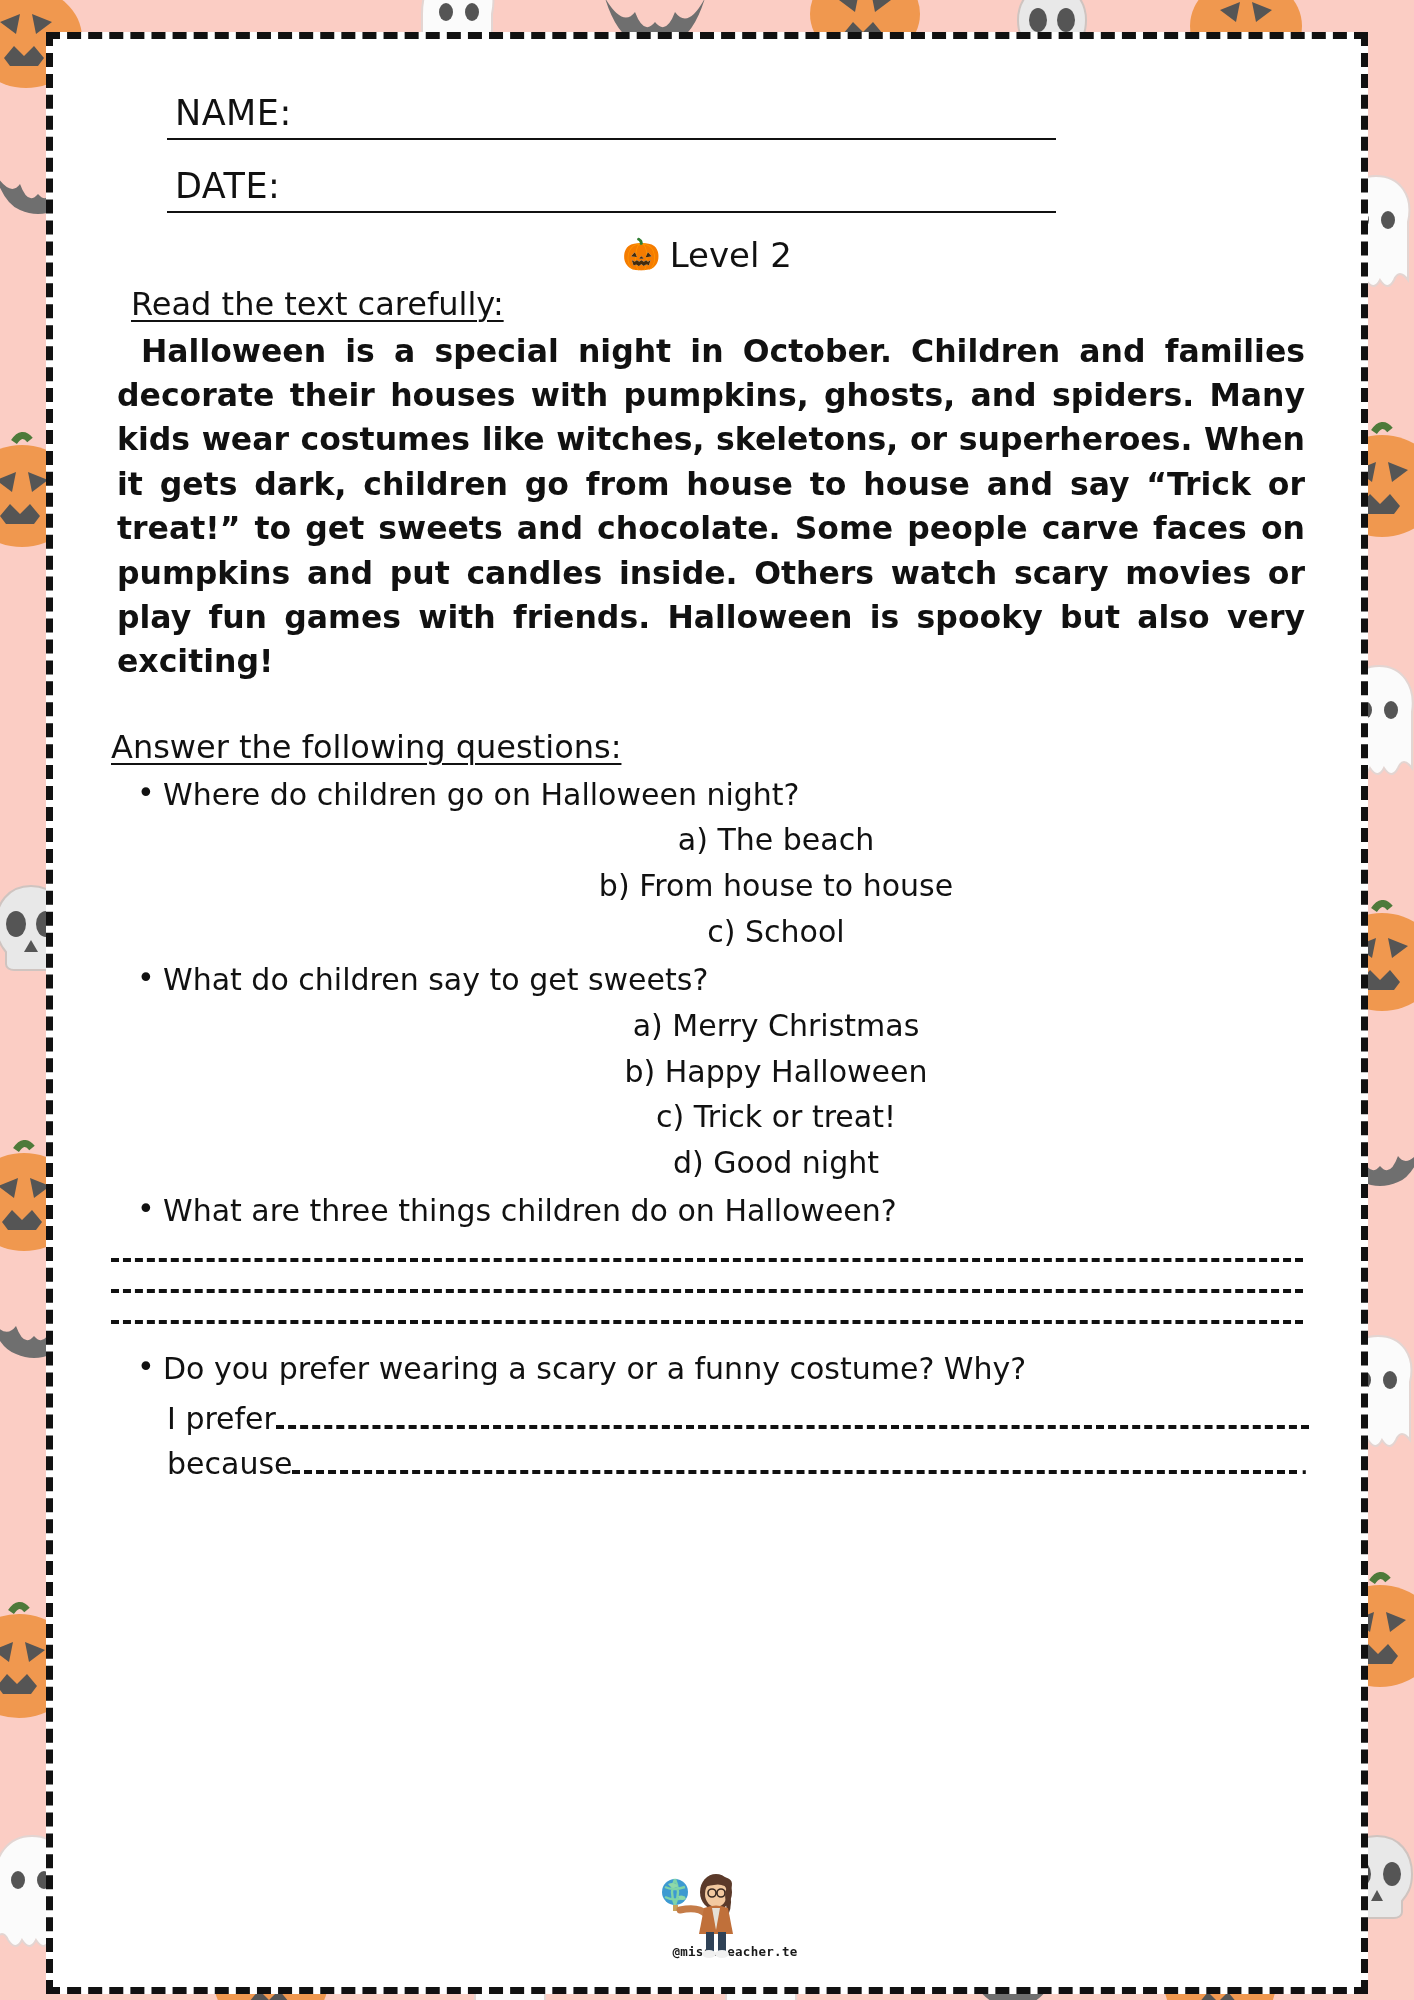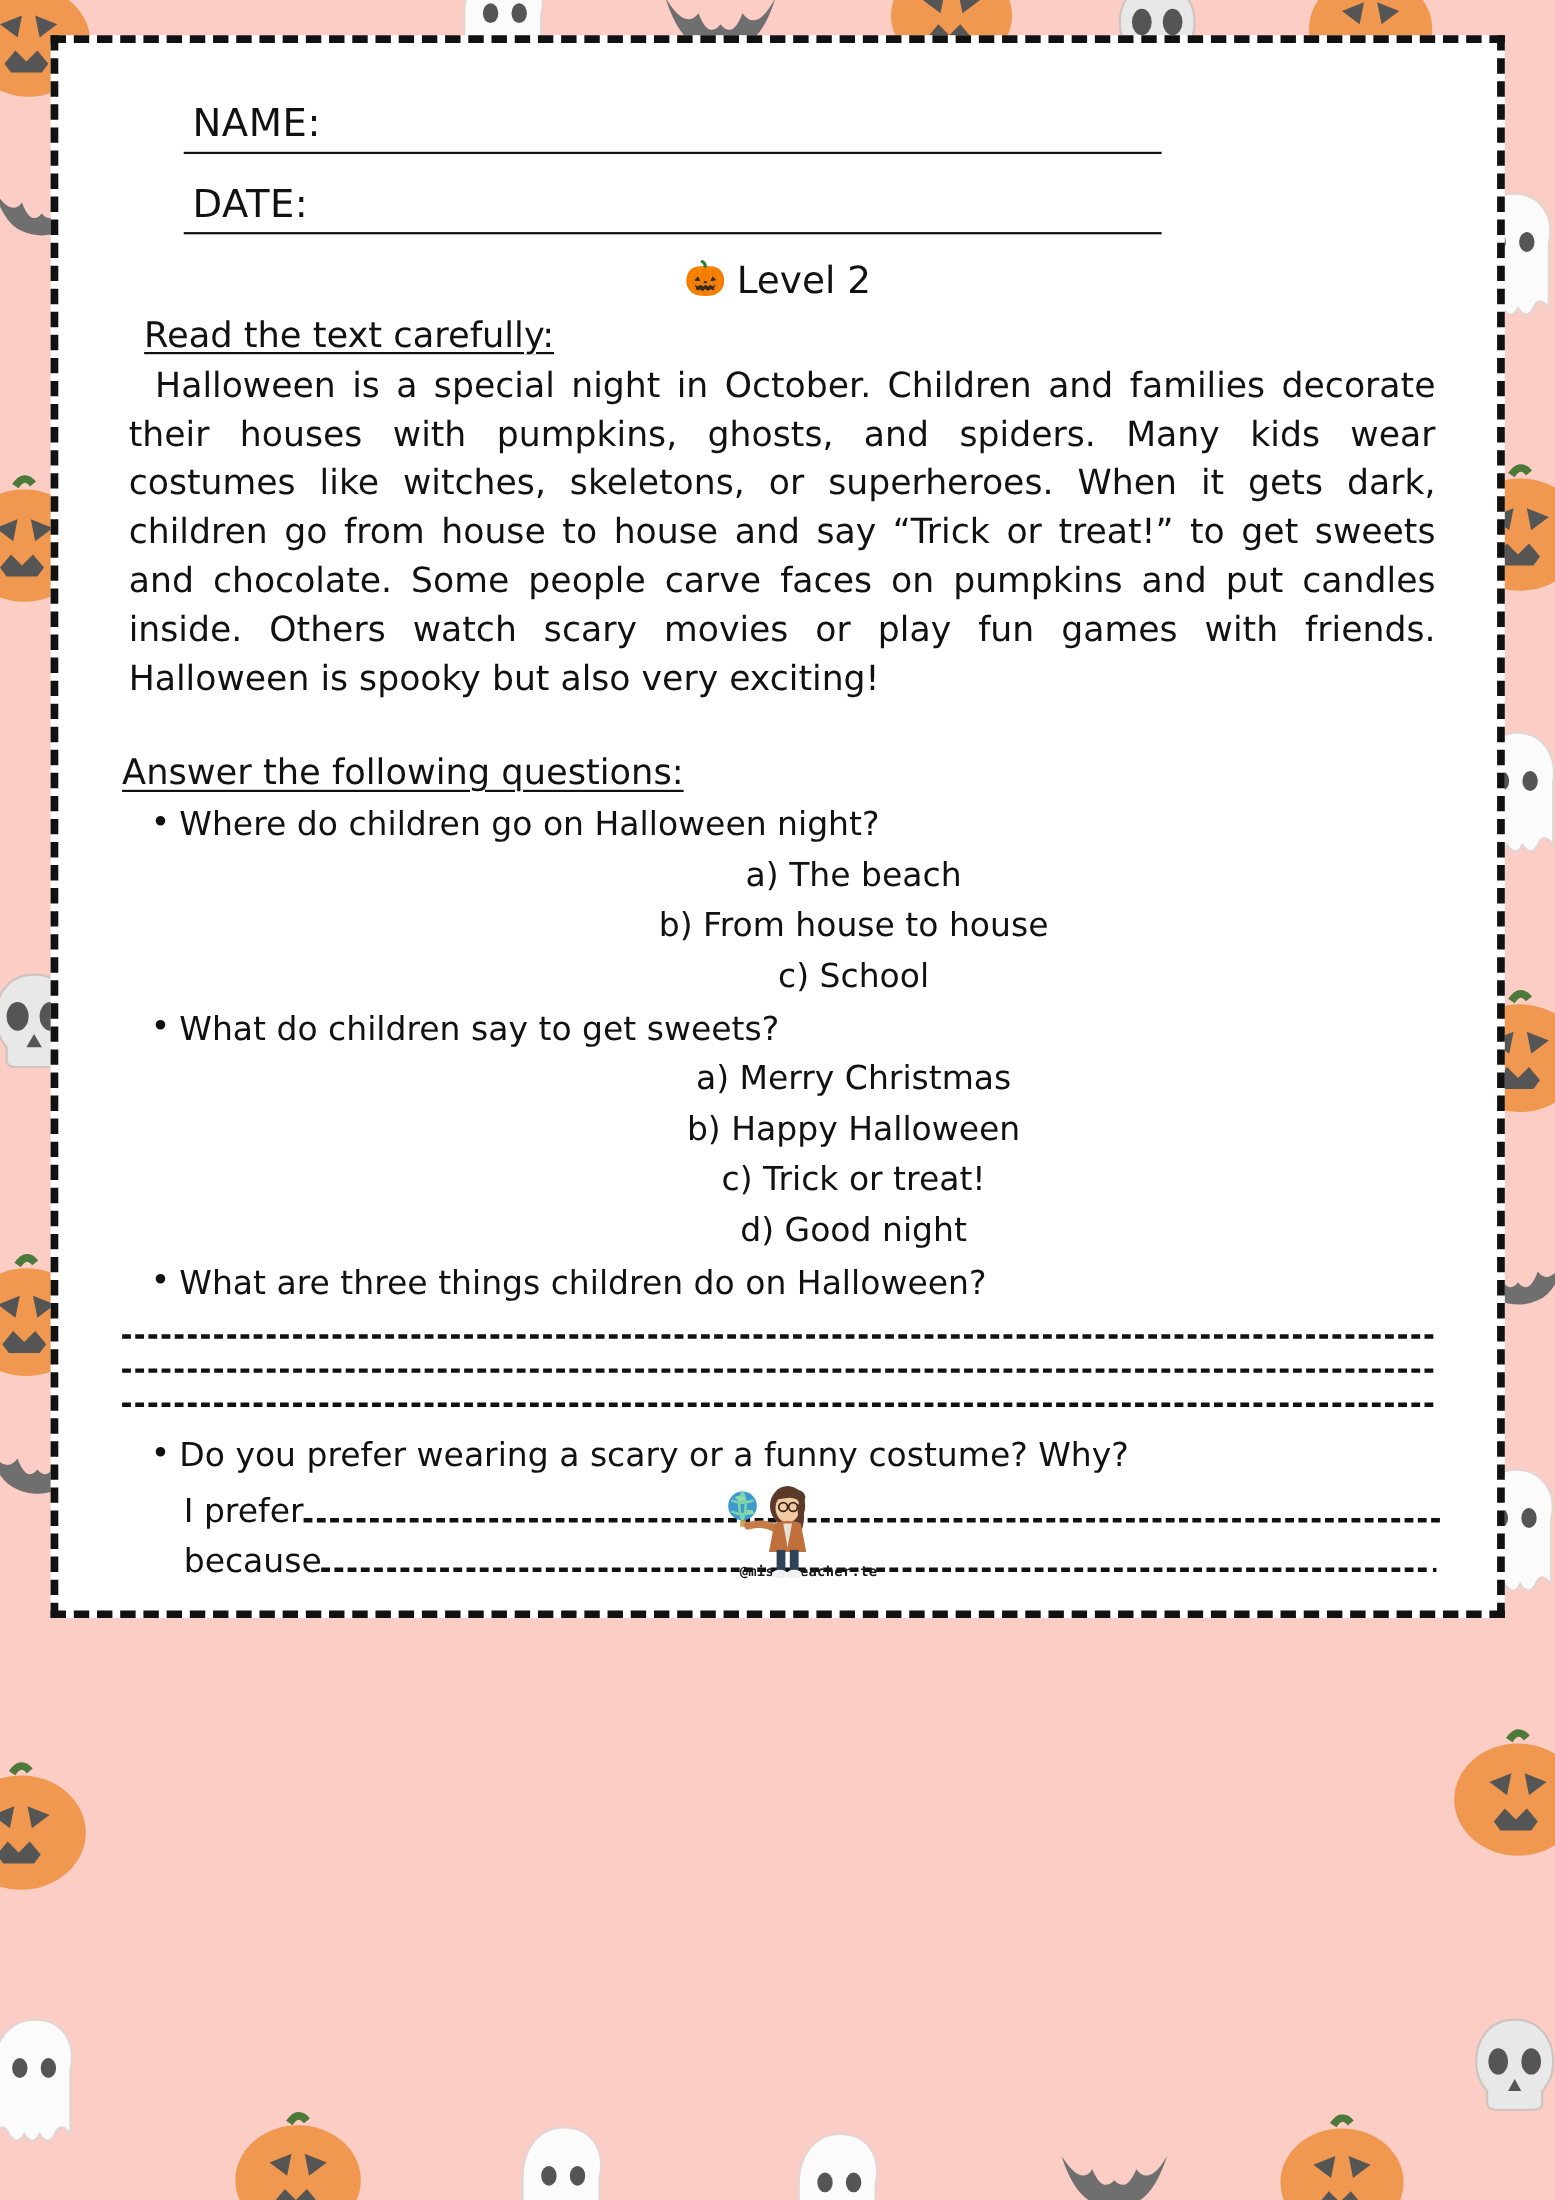--- a/index.html
+++ b/index.html
@@ -27,21 +27,21 @@
     z-index: 1;
   }
   .motif svg { display: block; }
 
   
   #page {
     position: absolute;
     left: 46px;
     top: 32px;
     width: 1322px;
-    height: 1439px;
+    height: 1962px;
     background: #ffffff;
     border: 7px dashed #111111;
     box-sizing: border-box;
     z-index: 5;
   }
   #page-inner {
     position: absolute;
     left: 0; top: 0; right: 0; bottom: 0;
     padding: 30px 52px 0 52px;
     box-sizing: border-box;
@@ -101,20 +101,21 @@
     font-size: 31.5px;
     line-height: 1.41;
     color: #111;
     text-align: justify;
     text-justify: inter-word;
     margin-top: 6px;
     margin-left: 12px;
     margin-right: 4px;
     text-indent: 24px;
     hyphens: none;
+    font-weight: bold;
   }
 
   
   #question-list {
     list-style: none;
     margin: 6px 0 0 0;
     padding: 0;
   }
   .question-item { margin-top: 2px; }
   .question-text {

